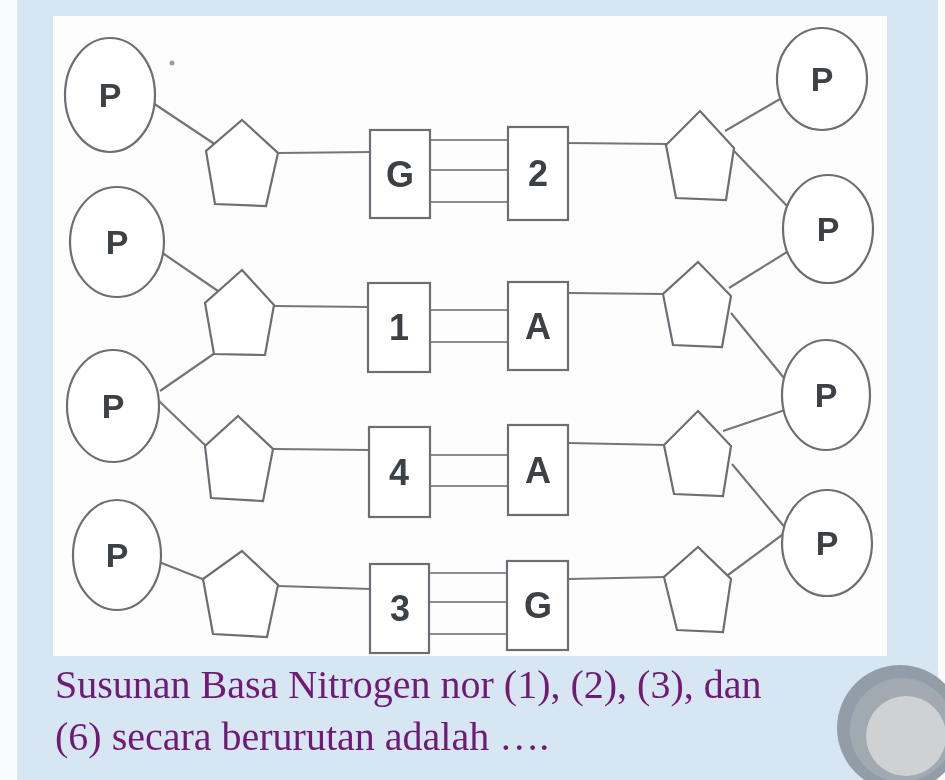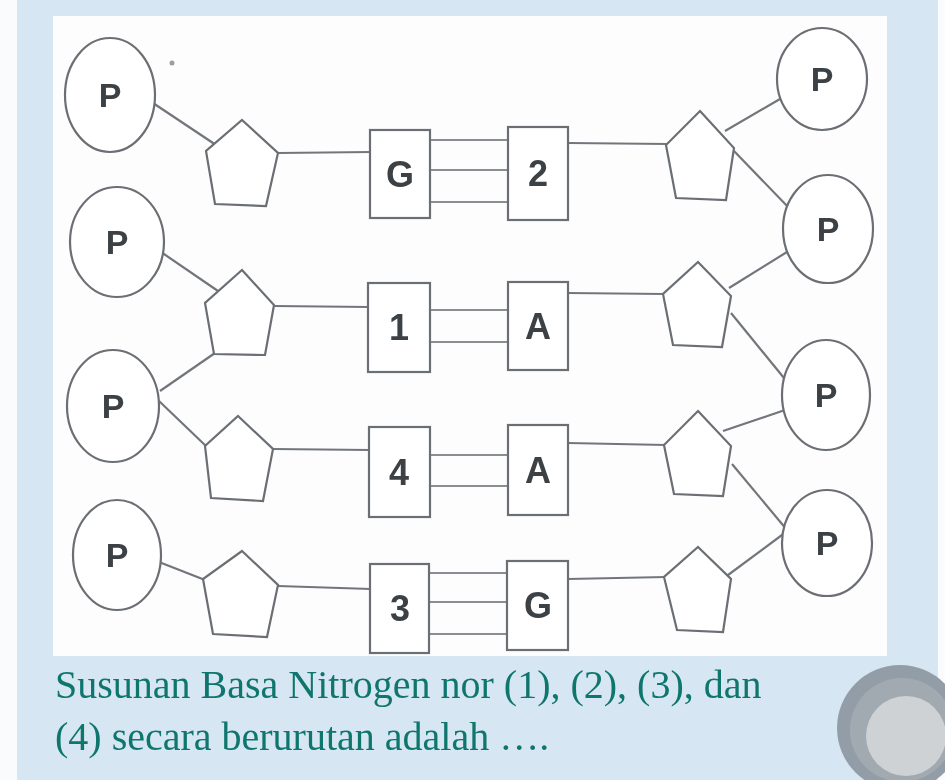--- a/index.html
+++ b/index.html
@@ -13,21 +13,21 @@
   .edge-strip{position:absolute;top:0;height:780px;background:#fafbfc;}
   .edge-left{left:0;width:17px;}
   .edge-right{left:938px;width:7px;}
   .panel{
     position:absolute;left:53px;top:16px;width:834px;height:640px;
     background:#fdfdfe;
   }
   .diagram-svg{position:absolute;left:0;top:0;width:945px;height:780px;}
   .q-line{
     position:absolute;left:55px;
-    color:#0f766e;font-size:40px;line-height:1.1;
+    color:#701a75;font-size:40px;line-height:1.1;
     font-family:"Liberation Serif", serif;
     white-space:nowrap;
   }
   .q-line1{top:663px;}
   .q-line2{top:715px;}
   .logo-circle{position:absolute;border-radius:50%;}
   .logo-outer{left:837px;top:665px;width:126px;height:126px;background:#939da7;}
   .logo-mid{left:850px;top:678px;width:104px;height:104px;background:#a1aab1;}
   .logo-inner{left:866px;top:696px;width:80px;height:80px;background:#cfd2d4;}
 
@@ -136,19 +136,19 @@
     <text class="base-letter" x="538" y="339">A</text>
     <text class="base-letter" x="399" y="485">4</text>
     <text class="base-letter" x="538" y="483">A</text>
     <text class="base-letter" x="400" y="621">3</text>
     <text class="base-letter" x="538" y="618">G</text>
 
     <circle cx="172" cy="63" r="2.5" fill="#9a9ea2"></circle>
   </svg>
 
   <div class="q-line q-line1">Susunan Basa Nitrogen nor (1), (2), (3), dan</div>
-  <div class="q-line q-line2">(4) secara berurutan adalah ….</div>
+  <div class="q-line q-line2">(6) secara berurutan adalah ….</div>
 
   <div class="logo-circle logo-outer"></div>
   <div class="logo-circle logo-mid"></div>
   <div class="logo-circle logo-inner"></div>
 
 </div>
 
 </body></html>

